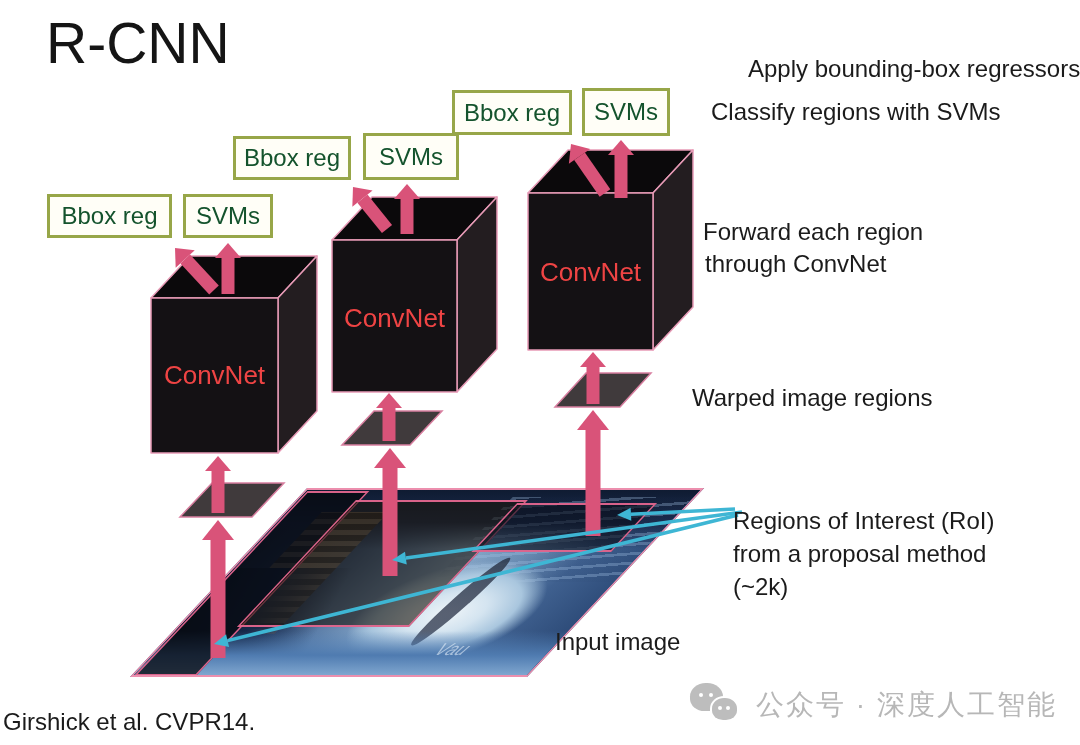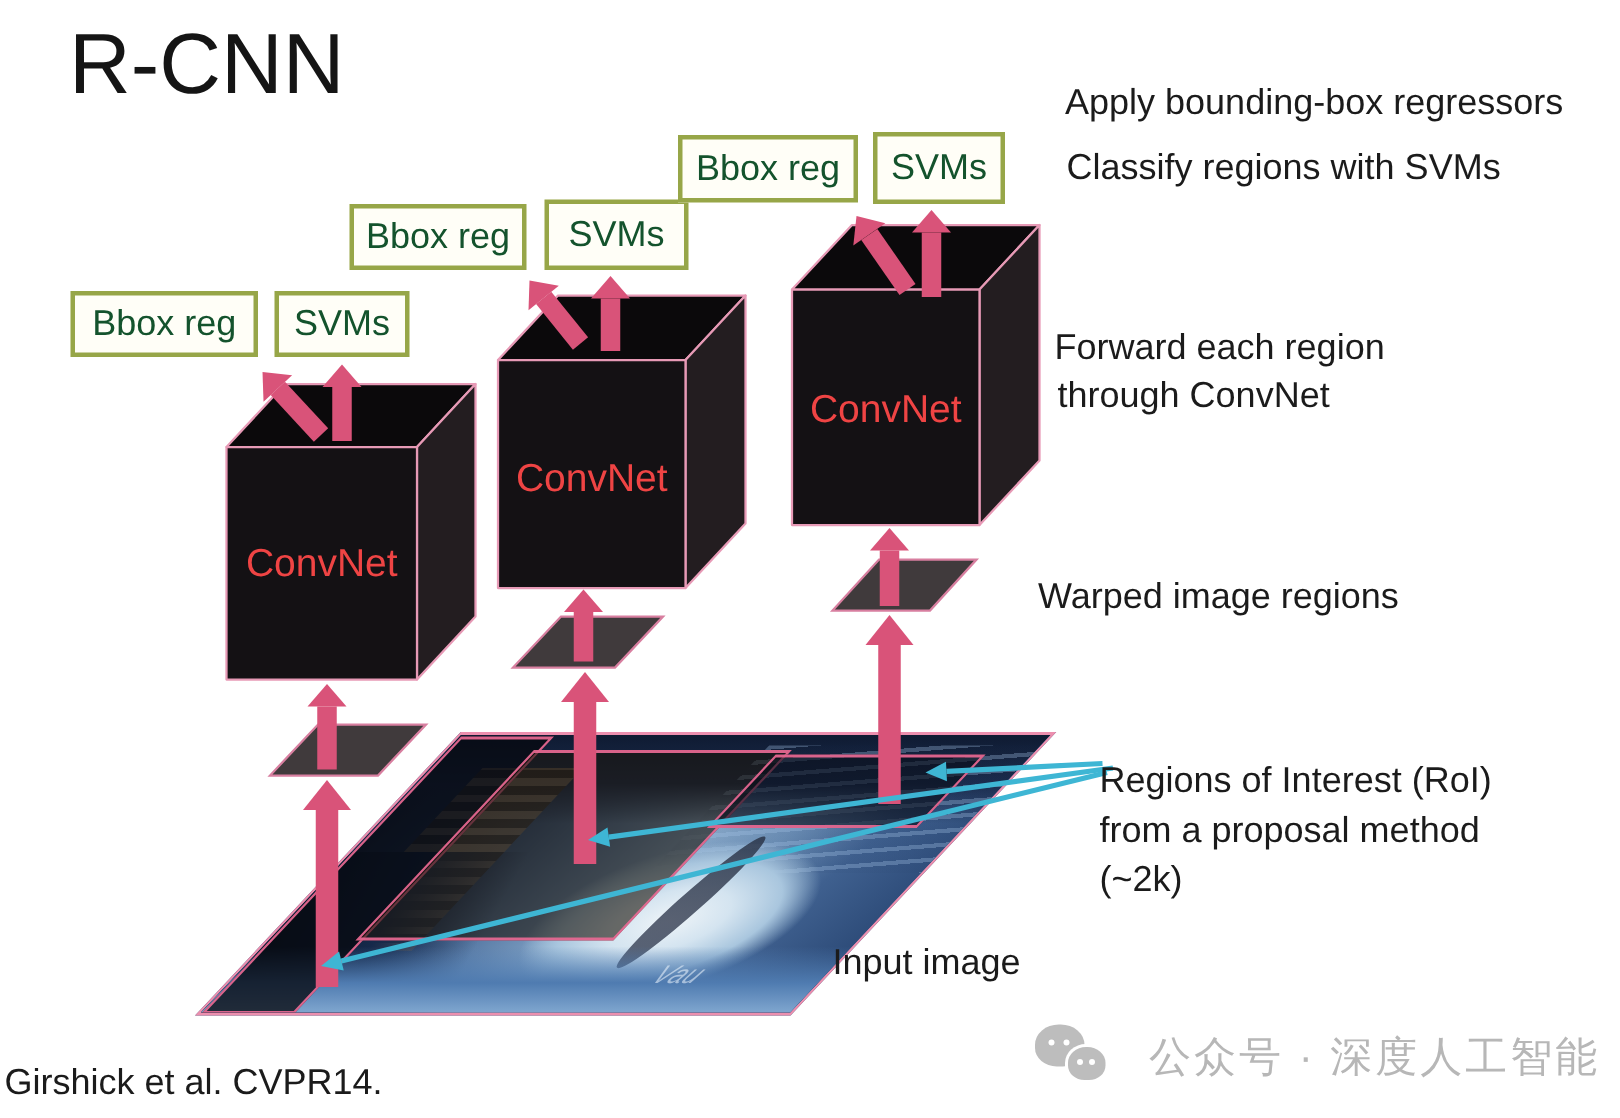--- a/index.html
+++ b/index.html
@@ -39,21 +39,21 @@
   .photo-bottom{left:0;bottom:0;width:100%;height:24%;
     background:linear-gradient(180deg,rgba(70,110,160,0) 0%,#4f7bb0 55%,#7fa6cf 100%);}
   .photo-wm{left:280px;top:150px;font-size:17px;font-style:italic;color:rgba(240,248,255,.55);}
   .roi-region{border:2px solid rgba(233,105,148,.92);}
   .roi-left{left:1px;top:1px;width:62px;height:185px;background:rgba(6,9,16,.78);}
   .roi-mid{left:58px;top:10px;width:172px;height:127px;background:rgba(26,20,10,.6);}
   .roi-right{left:222px;top:13px;width:140px;height:49px;background:rgba(10,14,26,.62);}
   
   svg.overlay{left:0;top:0;width:1080px;height:745px;}
   
-  .wm-row{left:690px;top:680px;display:flex;align-items:center;gap:24px;color:var(--wm);}
+  .wm-row{left:690px;top:680px;display:flex;align-items:center;gap:14px;color:var(--wm);}
   .wm-text{font-size:28px;letter-spacing:2px;white-space:nowrap;}
   .wechat-icon{position:relative;width:52px;height:50px;}
   .wc-bubble{position:absolute;background:#bdbdbd;border-radius:48% 48% 44% 44%;}
   .wc-big{left:0;top:3px;width:33px;height:28px;}
   .wc-small{left:22px;top:18px;width:25px;height:22px;box-shadow:0 0 0 2px #fff;}
   .wc-eye{position:absolute;background:#fff;border-radius:50%;width:4px;height:4px;}
 </style>
 </head>
 <body>
 
@@ -136,21 +136,21 @@
   <div class="abs convnet-label" style="left:528px;top:257px;width:125px;">ConvNet</div>
 
   <div class="abs label-box" style="left:47px;top:194px;width:125px;height:44px;">Bbox reg</div>
   <div class="abs label-box" style="left:183px;top:194px;width:90px;height:44px;">SVMs</div>
   <div class="abs label-box" style="left:233px;top:136px;width:118px;height:44px;">Bbox reg</div>
   <div class="abs label-box" style="left:363px;top:133px;width:96px;height:47px;">SVMs</div>
   <div class="abs label-box" style="left:452px;top:90px;width:120px;height:45px;">Bbox reg</div>
   <div class="abs label-box" style="left:582px;top:88px;width:88px;height:48px;">SVMs</div>
 
   <div class="abs slide-title">R-CNN</div>
-  <div class="abs note" style="left:710px;top:55px;">Apply bounding-box regressors</div>
+  <div class="abs note" style="left:748px;top:55px;">Apply bounding-box regressors</div>
   <div class="abs note" style="left:711px;top:98px;">Classify regions with SVMs</div>
   <div class="abs note" style="left:703px;top:218px;">Forward each region</div>
   <div class="abs note" style="left:705px;top:250px;">through ConvNet</div>
   <div class="abs note" style="left:692px;top:384px;">Warped image regions</div>
   <div class="abs note" style="left:733px;top:540px;">from a proposal method</div>
   <div class="abs note" style="left:733px;top:507px;">Regions of Interest (RoI)</div>
   <div class="abs note" style="left:733px;top:573px;">(~2k)</div>
   <div class="abs note" style="left:555px;top:628px;">Input image</div>
   <div class="abs note" style="left:3px;top:708px;font-size:24px;">Girshick et al. CVPR14.</div>
 

